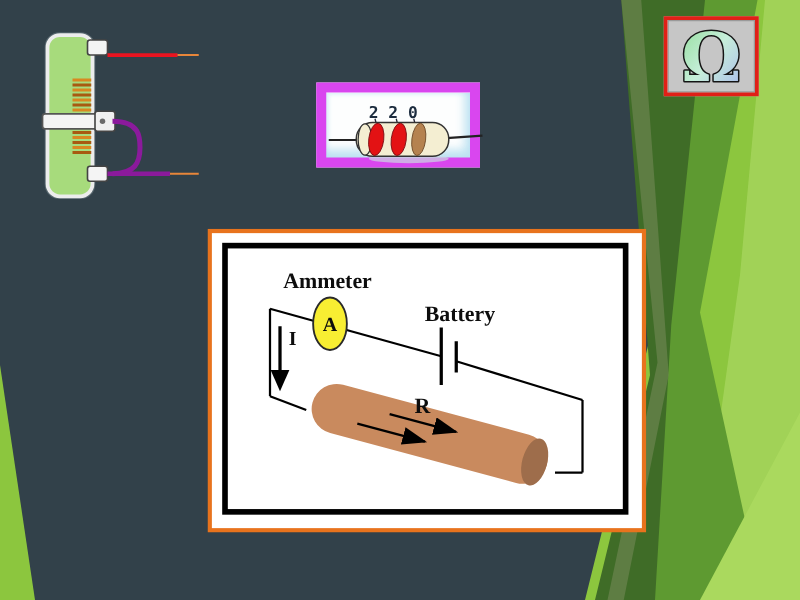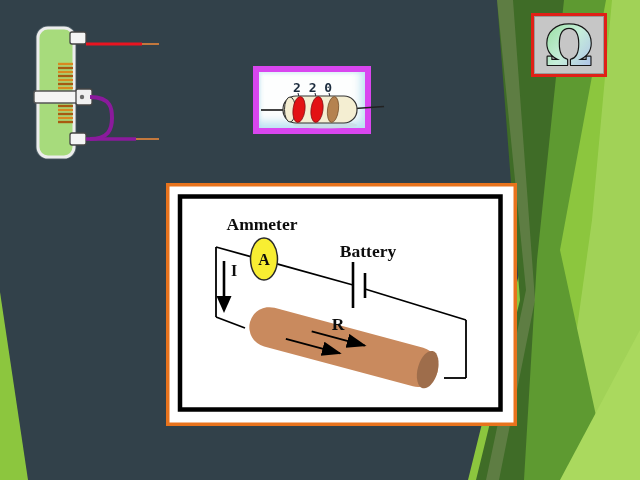--- a/index.html
+++ b/index.html
@@ -9,22 +9,22 @@
   .abs{position:absolute;}
   #bg{left:0;top:0;}
   #title{left:0;top:9px;width:640px;text-align:center;
          font-family:"Liberation Serif",serif;font-style:italic;font-weight:bold;
          font-size:27px;color:#ee1212;letter-spacing:.5px;
          text-shadow:2px 2px 1px #161616, 3px 3px 2px rgba(0,0,0,.55);
          padding-left:45px;box-sizing:border-box;}
   #omega-box{left:531px;top:13px;width:76px;height:64px;background:#c6c6c6;
              border:3px solid #e02017;box-sizing:border-box;
              box-shadow:inset 0 0 0 1px #9a9a9a;}
-  #resistor-box{left:253px;top:66px;width:118px;height:68px;background:#fdfefe;
-                border:6px solid #d946ef;box-sizing:border-box;
+  #resistor-box{left:253px;top:66px;width:131px;height:68px;background:#fdfefe;
+                border:8px solid #d946ef;box-sizing:border-box;
                 box-shadow:inset -4px -6px 8px rgba(175,220,238,.85), inset 2px 2px 3px rgba(200,235,245,.5);}
   .serifB{font-family:"Liberation Serif",serif;font-weight:bold;fill:#0d0d0d;}
   .mono{font-family:"DejaVu Sans Mono",monospace;font-weight:bold;fill:#1c2c3e;}
 </style>
 </head>
 <body>
 
 <div id="slide">
 
   <svg id="bg" class="abs" width="640" height="480" viewBox="0 0 640 480">

